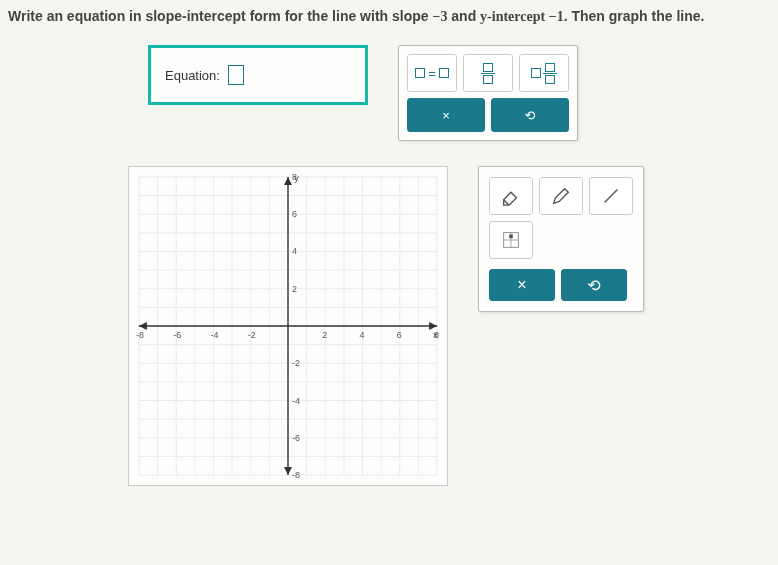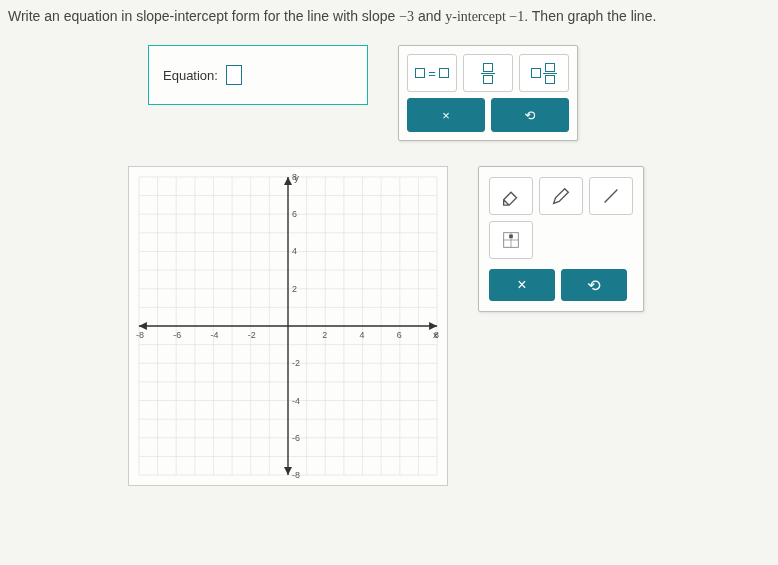--- a/index.html
+++ b/index.html
@@ -8,33 +8,34 @@
       background: #f5f5f2;
       width: 778px;
       height: 565px;
       padding: 8px;
       color: #333;
     }
     .prompt {
       font-size: 14px;
       color: #444;
       margin-bottom: 20px;
+      font-weight: bold;
     }
     .prompt .math {
       font-family: 'Times New Roman', serif;
     }
     .row1 {
       display: flex;
       gap: 30px;
       margin-left: 140px;
       margin-bottom: 25px;
       align-items: flex-start;
     }
     .equation-box {
-      border: 1px solid #14b8a6;
+      border: 3px solid #14b8a6;
       background: #fdfdfb;
       padding: 12px 14px;
       width: 220px;
       height: 60px;
       display: flex;
       align-items: center;
       gap: 8px;
     }
     .equation-label {
       font-size: 13px;

